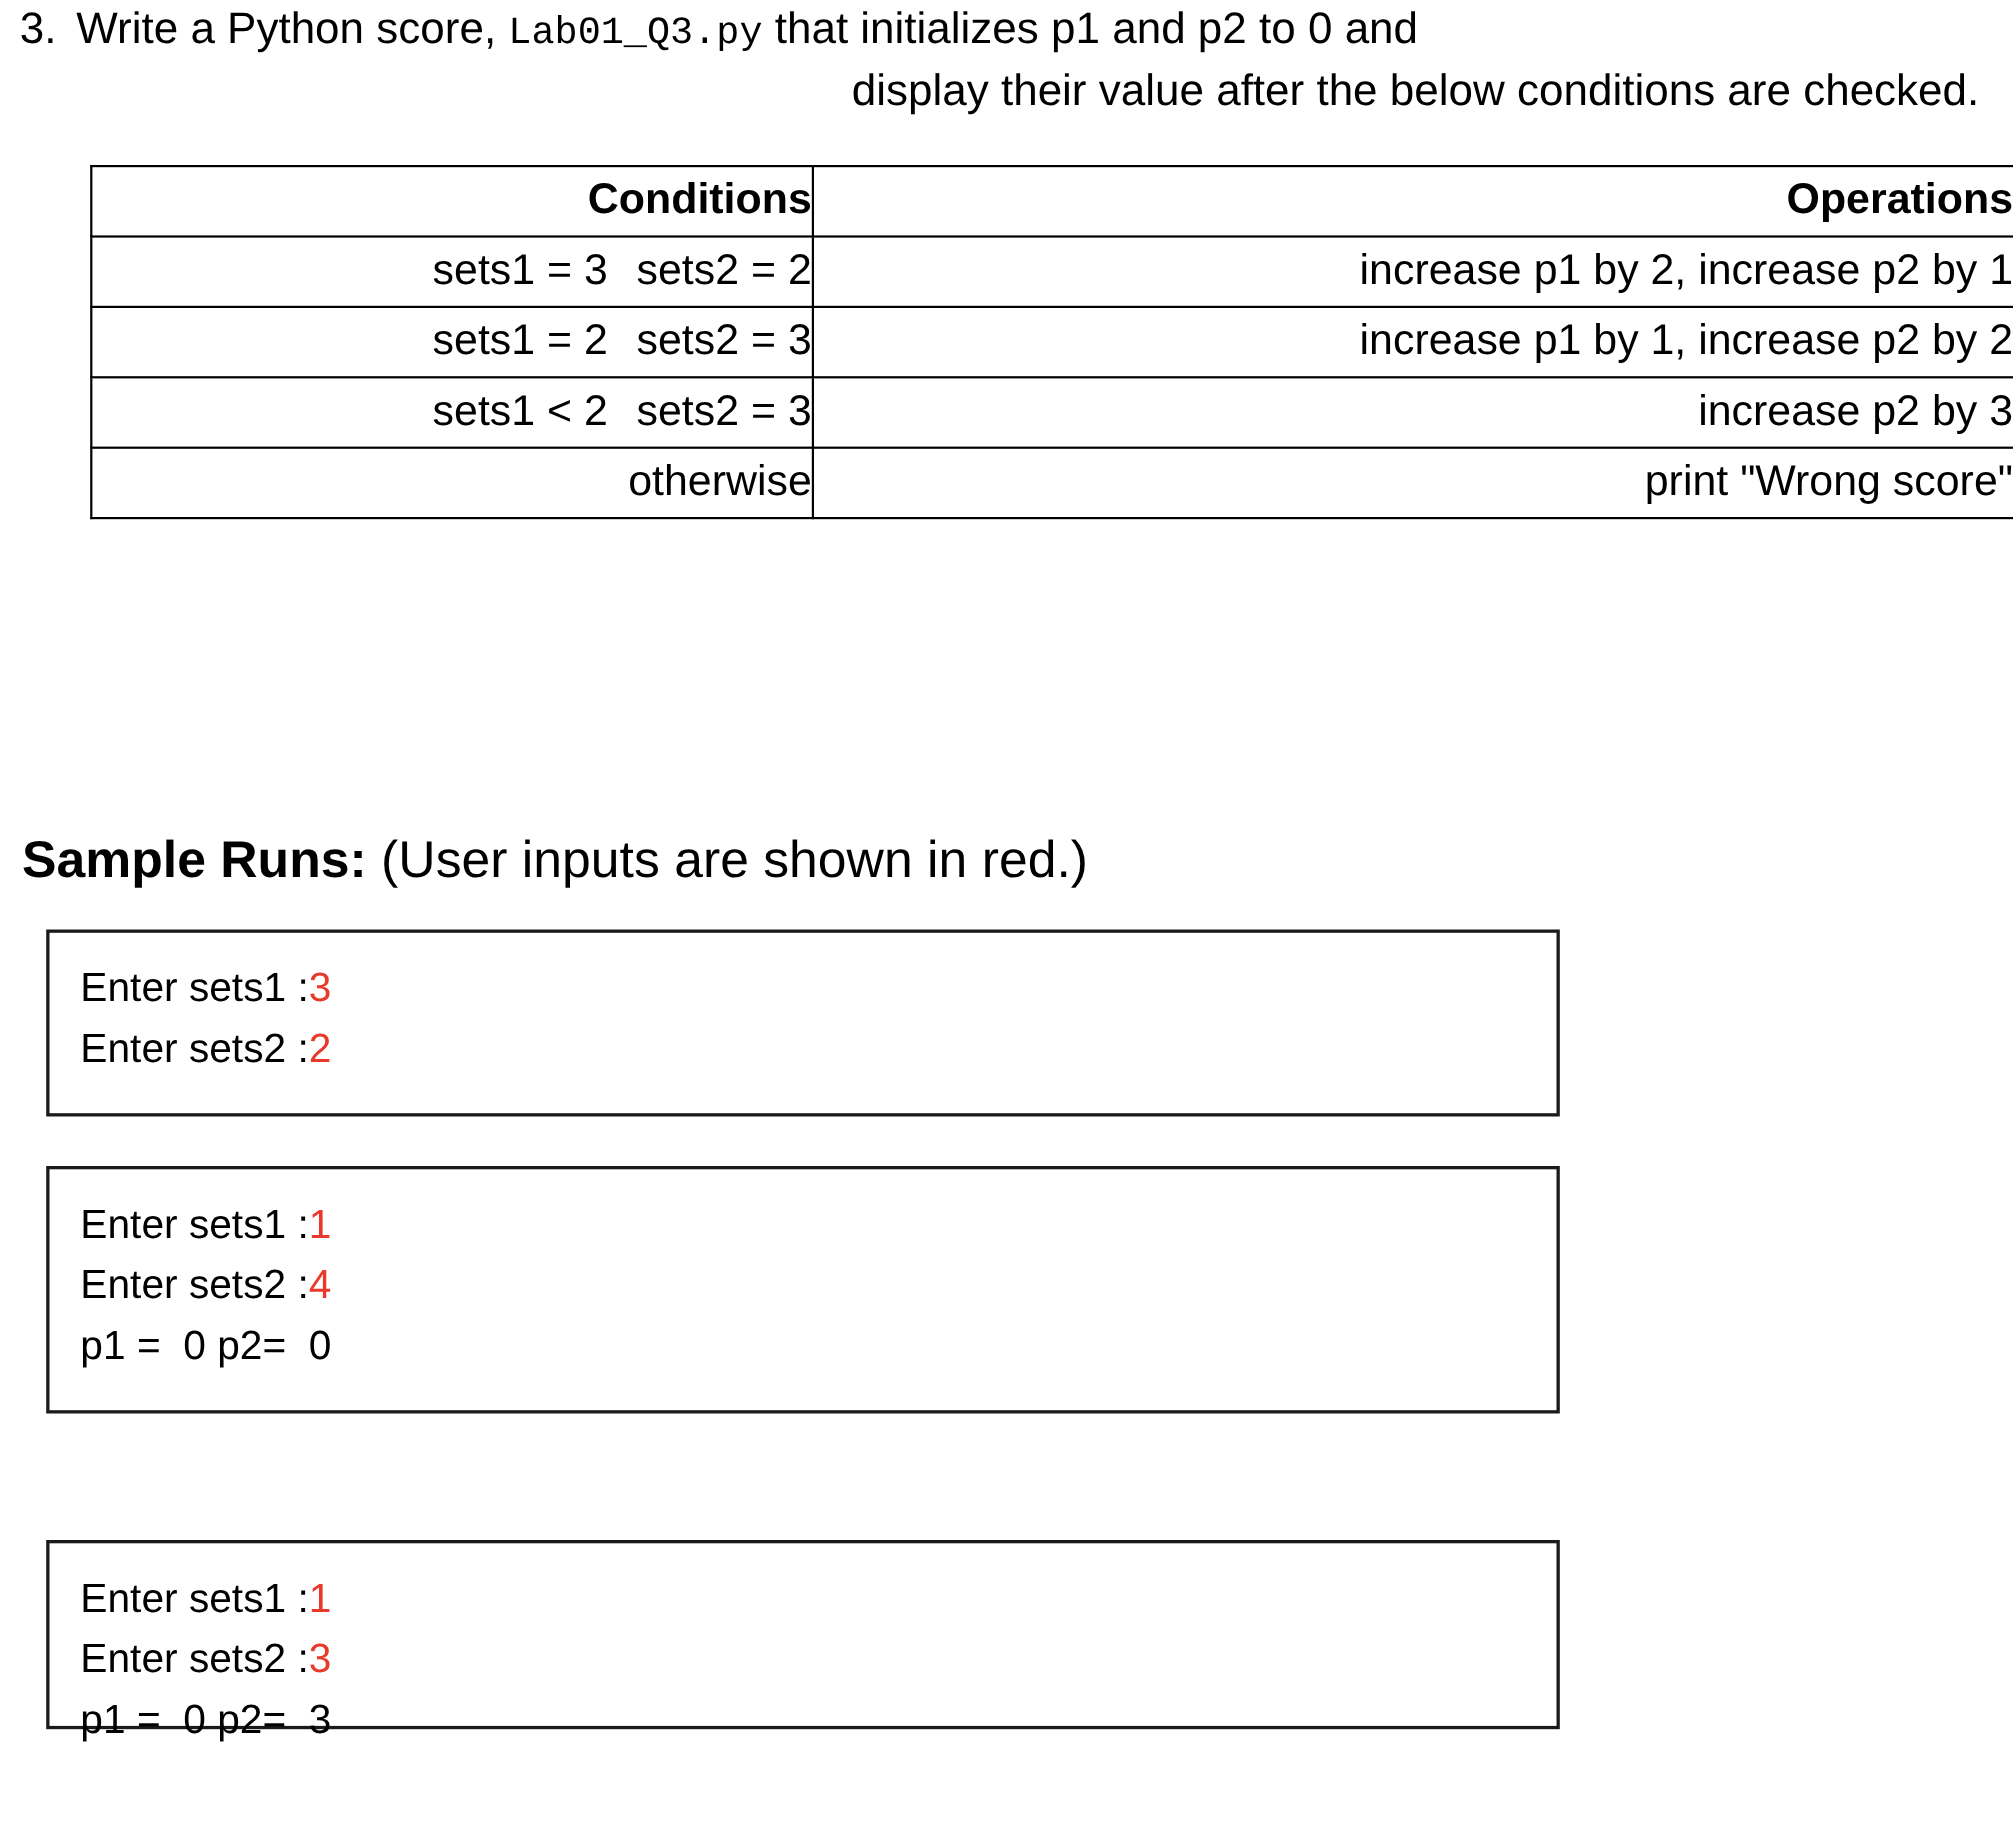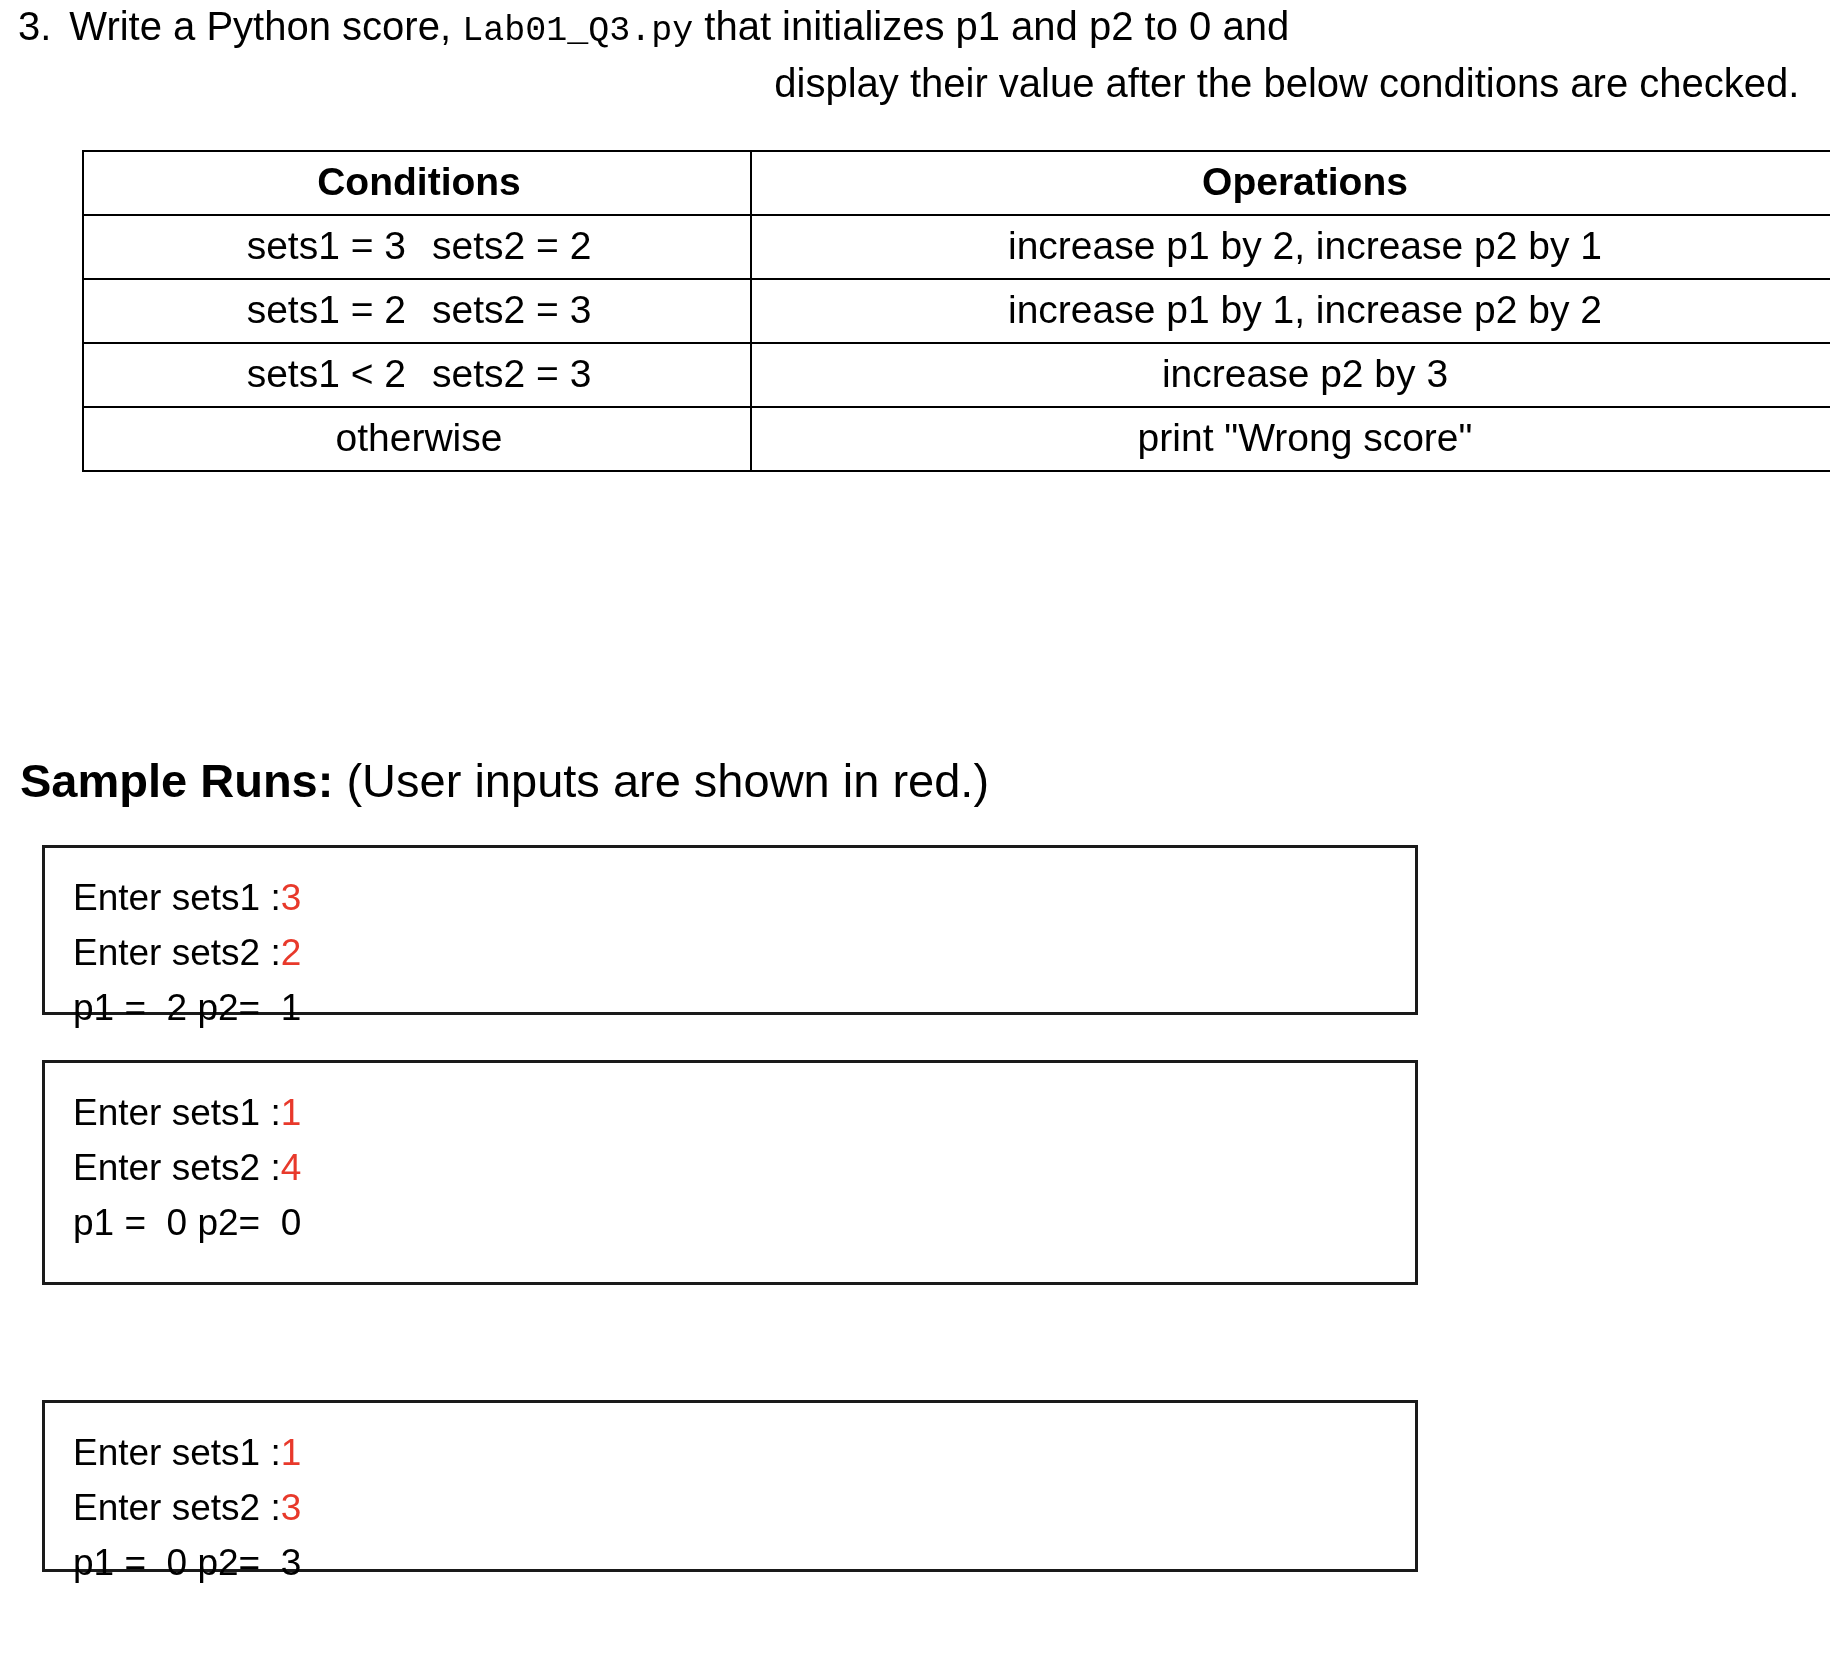--- a/index.html
+++ b/index.html
@@ -50,24 +50,24 @@
   .cond-table {
     position: absolute;
     left: 82px;
     top: 150px;
     width: 1712px;
     border-collapse: collapse;
     table-layout: fixed;
   }
   .cond-table td, .cond-table th {
     border: 2px solid #000000;
-    padding: 4px 12px 6px 16px;
+    padding: 4px 0 6px 16px;
     font-size: 39px;
     line-height: 50px;
-    text-align: center;
+    text-align: right;
     vertical-align: middle;
     height: 52px;
   }
   .cond-table th {
     font-weight: bold;
   }
   .col-cond { width: 638px; }
   .col-op   { width: 1074px; }
   .cond-pair {
     display: inline-block;
@@ -138,21 +138,20 @@
       <td>print "Wrong score"</td>
     </tr>
   </tbody>
 </table>
 
 <div class="sample-heading"><span class="bold">Sample Runs:</span><span> (User inputs are shown in red.)</span></div>
 
 <div class="console-box" id="box1">
   <div class="console-line"><span>Enter sets1 :</span><span class="user-input">3</span></div>
   <div class="console-line"><span>Enter sets2 :</span><span class="user-input">2</span></div>
-  <div class="console-line"><span>p1 =  2 p2=  1</span></div>
 </div>
 
 <div class="console-box" id="box2">
   <div class="console-line"><span>Enter sets1 :</span><span class="user-input">1</span></div>
   <div class="console-line"><span>Enter sets2 :</span><span class="user-input">4</span></div>
   <div class="console-line"><span>p1 =  0 p2=  0</span></div>
 </div>
 
 <div class="console-box" id="box3">
   <div class="console-line"><span>Enter sets1 :</span><span class="user-input">1</span></div>

